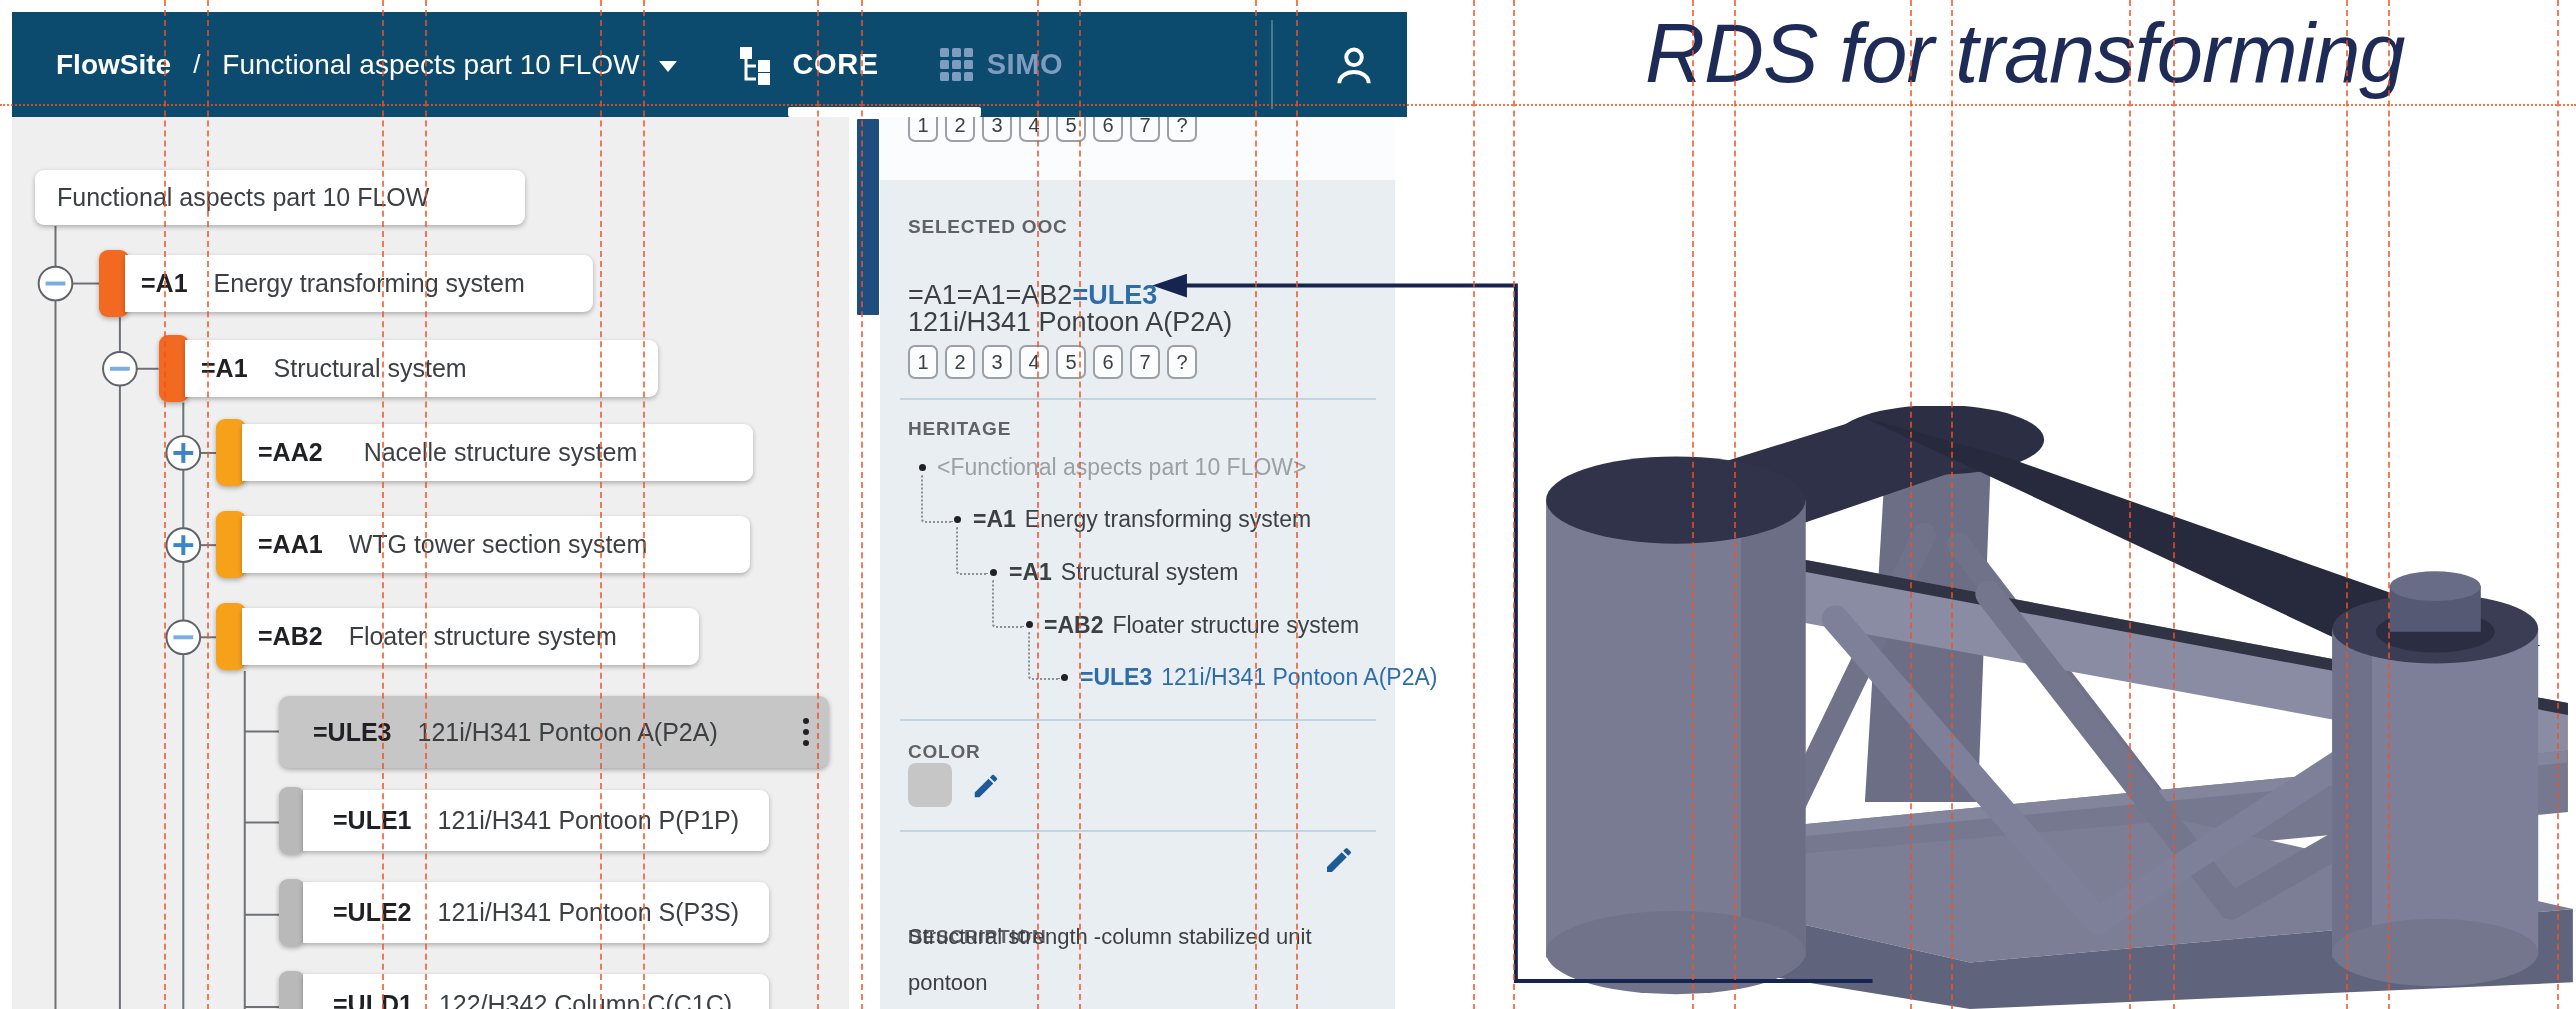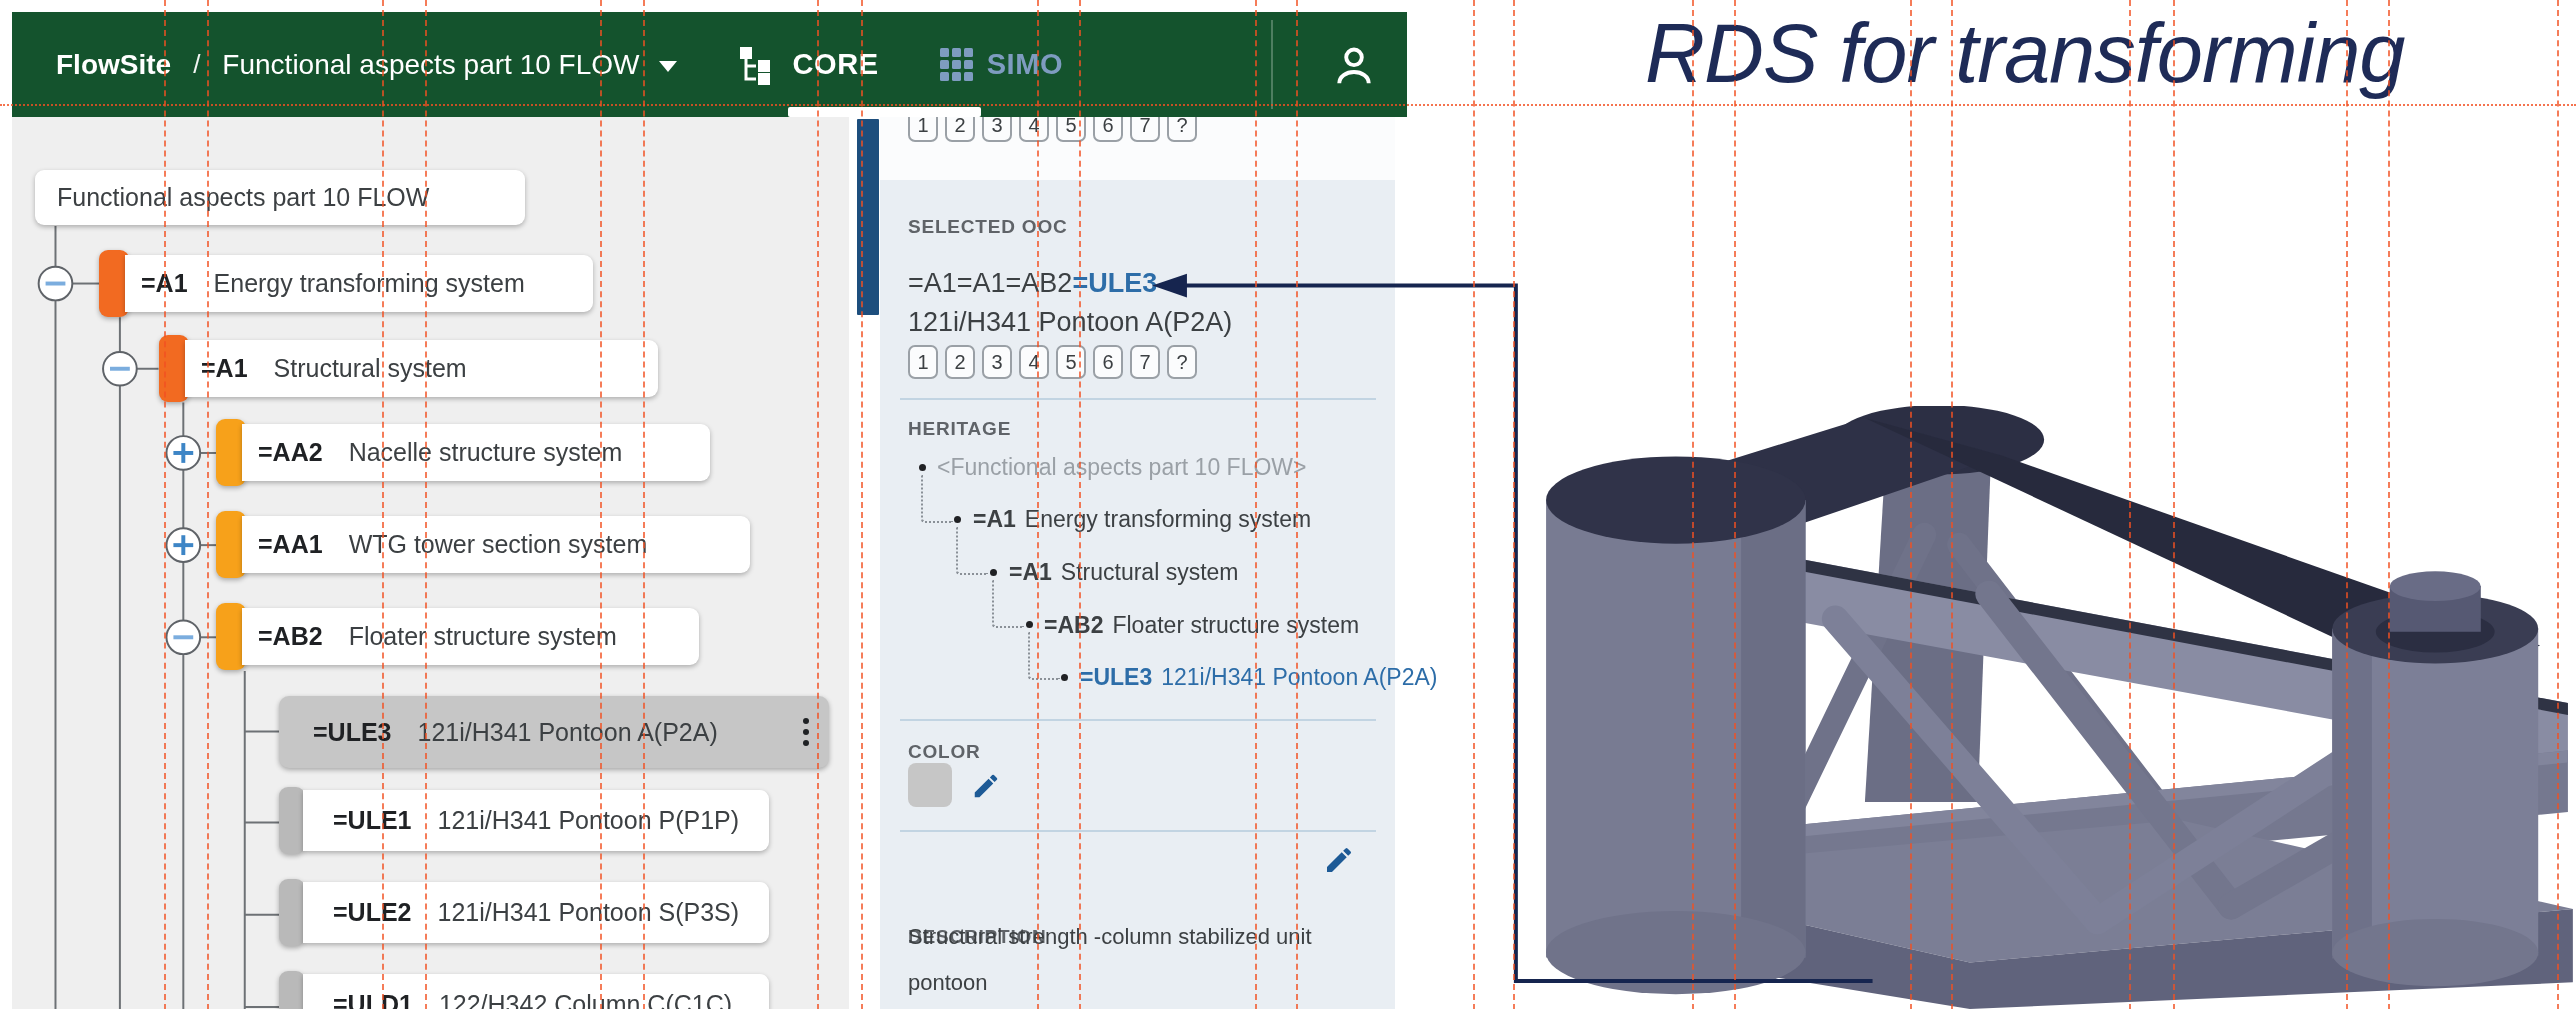--- a/index.html
+++ b/index.html
@@ -4,21 +4,21 @@
 <style>
   html,body{margin:0;padding:0;background:#ffffff;}
   .canvas{position:relative;width:2576px;height:1010px;overflow:hidden;background:#ffffff;
           font-family:"Liberation Sans", sans-serif;}
 
   
   .vguide{position:absolute;top:0;bottom:0;width:0;border-left:2px dashed rgba(242,80,34,.75);z-index:70;pointer-events:none;}
   .hguide{position:absolute;left:0;right:0;height:0;border-top:2px dotted rgba(242,80,34,.8);z-index:70;pointer-events:none;}
 
   
-  .header{position:absolute;left:12px;top:12px;width:1395px;height:105px;background:#14532d;z-index:50;
+  .header{position:absolute;left:12px;top:12px;width:1395px;height:105px;background:#0c4a6e;z-index:50;
           display:flex;align-items:center;color:#fff;}
   .brand{font-size:28px;font-weight:700;margin-left:44px;}
   .crumb-sep{font-size:26px;margin:0 22px;opacity:.95;}
   .project{font-size:28px;font-weight:500;}
   .caret{width:0;height:0;border-left:9px solid transparent;border-right:9px solid transparent;
          border-top:11px solid #fff;margin-left:20px;margin-top:4px;}
   .nav-tab{display:flex;align-items:center;gap:14px;margin-left:61px;position:relative;height:100%;}
   .nav-label{font-size:29px;font-weight:700;letter-spacing:0.6px;}
   .nav-active .nav-label{color:#ffffff;}
   .nav-inactive .nav-label{color:#7e9cc0;text-align:right;}
@@ -48,21 +48,21 @@
   .kebab i{display:block;width:6px;height:6px;border-radius:50%;background:#1f2124;margin:5px 0;}
 
   
   .details{position:absolute;left:880px;top:117px;width:515px;height:893px;background:#fbfcfd;z-index:20;}
   .scrollbar{position:absolute;left:857px;top:119px;width:22px;height:196px;background:#1d4e7d;z-index:25;border-radius:1px;}
   .section-bg{position:absolute;left:0;top:63px;right:0;bottom:0;background:#e9eef3;}
   .pager{position:absolute;display:flex;gap:7px;}
   .pgbtn{width:30px;height:34px;border:2px solid #9aa0a6;border-radius:7px;background:#fbfcfd;
          color:#3c4043;font-size:20px;display:flex;align-items:center;justify-content:center;box-sizing:border-box;}
   .sec-label{position:absolute;left:28px;font-size:19px;font-weight:700;color:#5f6368;letter-spacing:0.8px;}
-  .ooc-path{position:absolute;left:28px;top:151px;font-size:27px;color:#3c4043;}
+  .ooc-path{position:absolute;left:28px;top:163px;font-size:27px;color:#3c4043;}
   .ooc-hl{font-weight:700;color:#2d6da8;}
   .ooc-name{position:absolute;left:28px;top:190px;font-size:27px;color:#3c4043;}
   .divider{position:absolute;left:20px;width:476px;height:0;border-top:2px solid #c2d4e2;}
   .h-row{position:absolute;height:53px;display:flex;align-items:center;font-size:23px;color:#3c4043;white-space:nowrap;}
   .h-code{font-weight:700;margin-right:9px;}
   .h-muted{color:#9aa0a6;}
   .h-hl{color:#2d6da8;}
   .h-bullet{position:absolute;width:7px;height:7px;border-radius:50%;background:#202124;}
   .h-conn{position:absolute;width:30px;height:46px;border-left:2px dotted #8a9097;border-bottom:2px dotted #8a9097;
           border-bottom-left-radius:4px;}
@@ -176,21 +176,21 @@
   </div>
   <div class="tnode" style="left:159px;top:340px;height:57px;">
     <div class="ttab" style="background:#f26a21;"></div>
     <div class="tcard" style="width:473px;">
       <span class="tcode">=A1</span>
       <span class="tlabel">Structural system</span>
     </div>
   </div>
   <div class="tnode" style="left:216px;top:424px;height:57px;">
     <div class="ttab" style="background:#f7a11a;"></div>
-    <div class="tcard" style="width:468px;">
+    <div class="tcard" style="width:511px;gap:15px;">
       <span class="tcode">=AA2</span>
       <span class="tlabel">Nacelle structure system</span>
     </div>
   </div>
   <div class="tnode" style="left:216px;top:516px;height:57px;">
     <div class="ttab" style="background:#f7a11a;"></div>
     <div class="tcard" style="width:508px;">
       <span class="tcode">=AA1</span>
       <span class="tlabel">WTG tower section system</span>
     </div>

